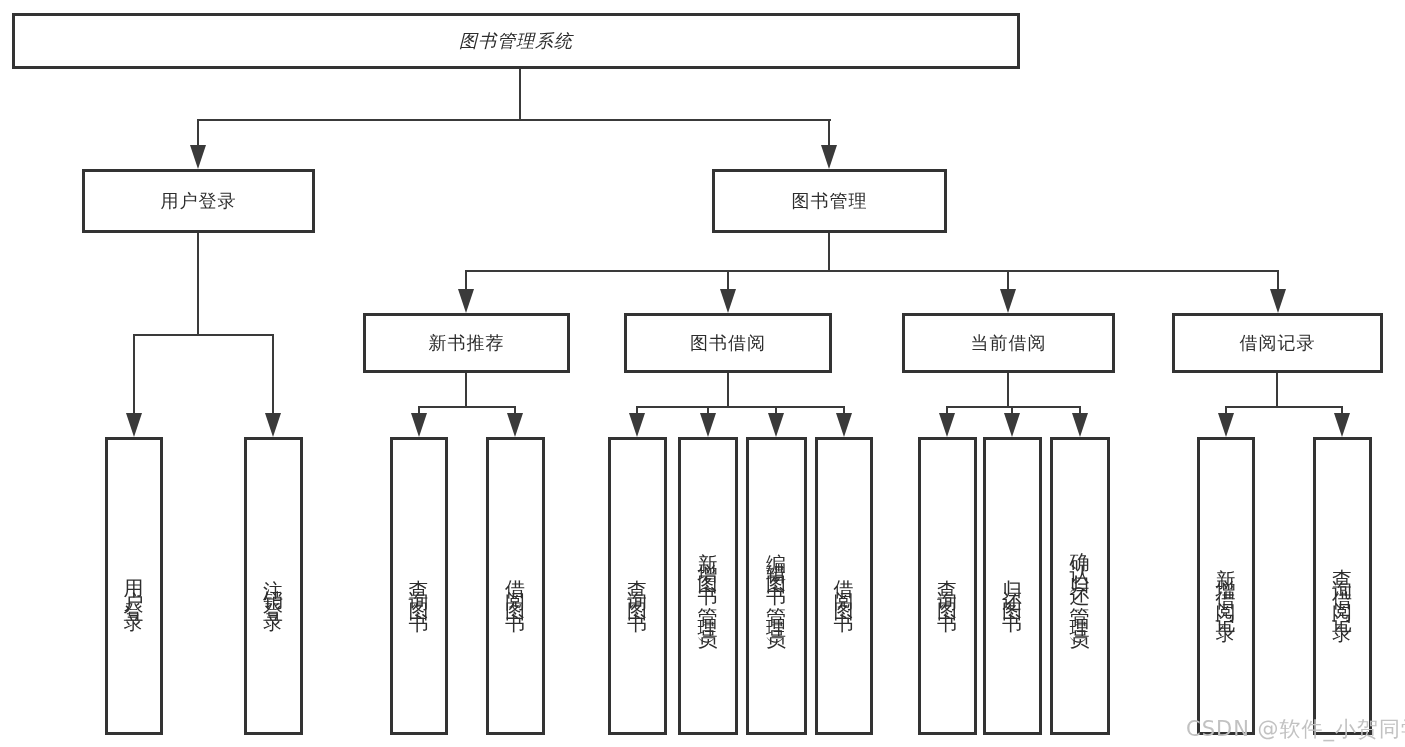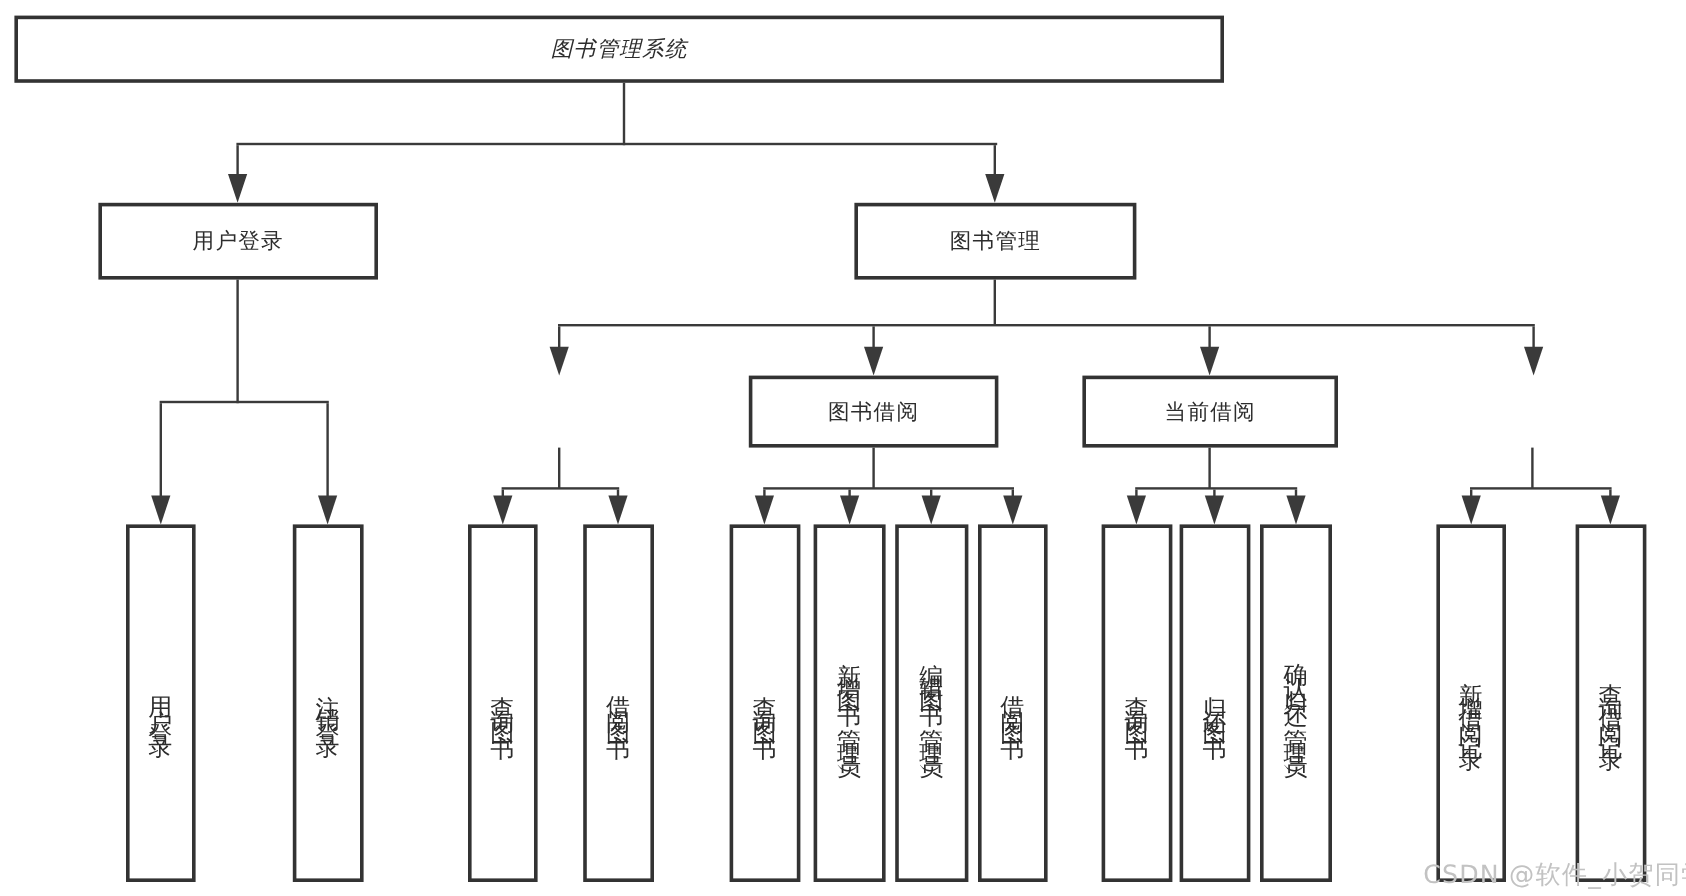--- a/index.html
+++ b/index.html
@@ -81,25 +81,31 @@
   <div class="line" style="left:465px;top:270px;width:814px;height:2px;"></div>
   <div class="line" style="left:465px;top:272px;width:2px;height:18px;"></div>
   <div class="arrow" style="left:458px;top:289px;"></div>
   <div class="line" style="left:727px;top:272px;width:2px;height:18px;"></div>
   <div class="arrow" style="left:720px;top:289px;"></div>
   <div class="line" style="left:1007px;top:272px;width:2px;height:18px;"></div>
   <div class="arrow" style="left:1000px;top:289px;"></div>
   <div class="line" style="left:1277px;top:272px;width:2px;height:18px;"></div>
   <div class="arrow" style="left:1270px;top:289px;"></div>
 
+  <div class="node" style="left:363px;top:313px;width:207px;height:60px;">
+    <span class="hlabel">新书推荐</span>
+  </div>
   <div class="node" style="left:902px;top:313px;width:213px;height:60px;">
     <span class="hlabel">当前借阅</span>
   </div>
   <div class="node" style="left:624px;top:313px;width:208px;height:60px;">
     <span class="hlabel">图书借阅</span>
+  </div>
+  <div class="node" style="left:1172px;top:313px;width:211px;height:60px;">
+    <span class="hlabel">借阅记录</span>
   </div>
 
   <div class="line" style="left:465px;top:373px;width:2px;height:34px;"></div>
   <div class="line" style="left:418px;top:406px;width:98px;height:2px;"></div>
   <div class="line" style="left:418px;top:408px;width:2px;height:7px;"></div>
   <div class="arrow" style="left:411px;top:413px;"></div>
   <div class="line" style="left:514px;top:408px;width:2px;height:7px;"></div>
   <div class="arrow" style="left:507px;top:413px;"></div>
 
   <div class="line" style="left:727px;top:373px;width:2px;height:34px;"></div>

